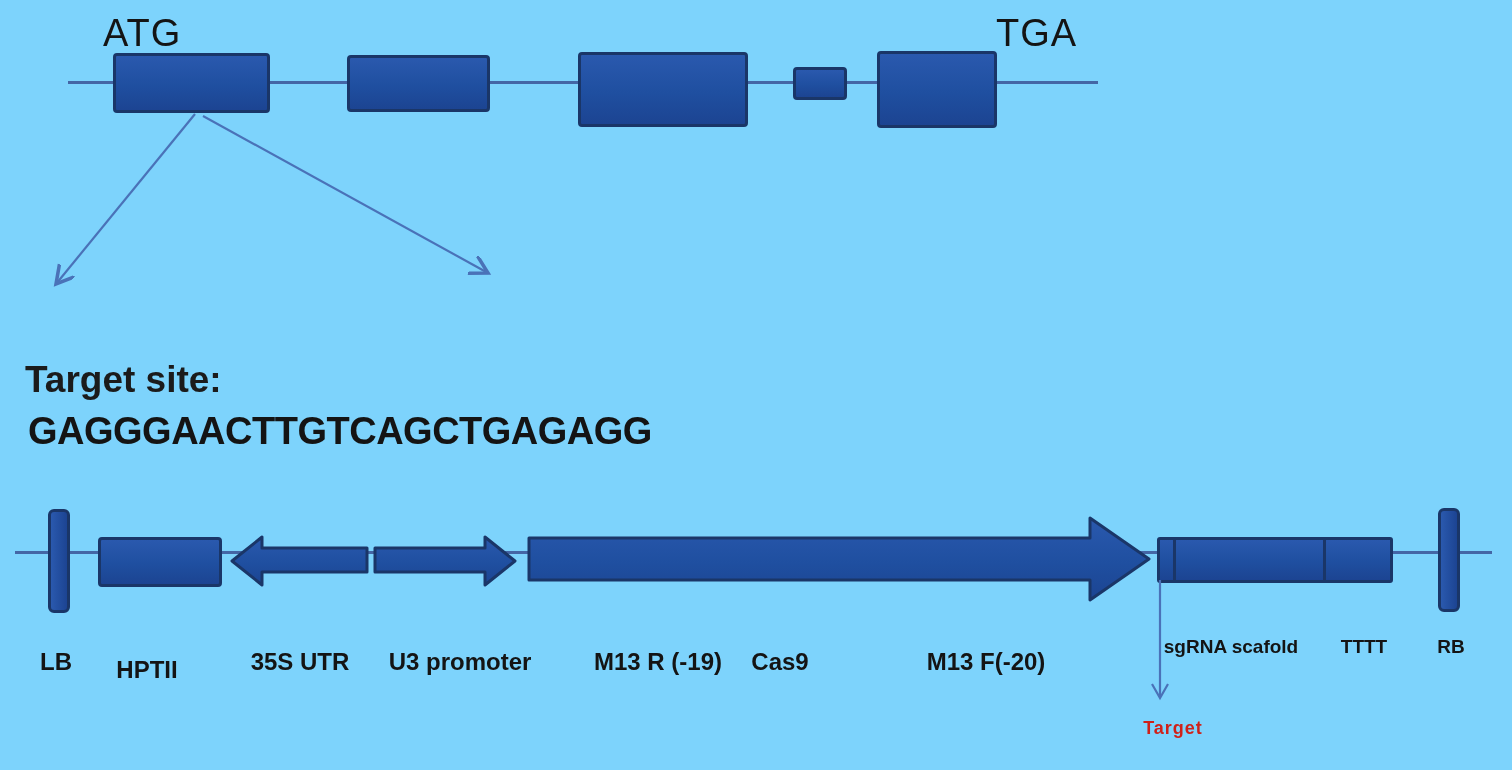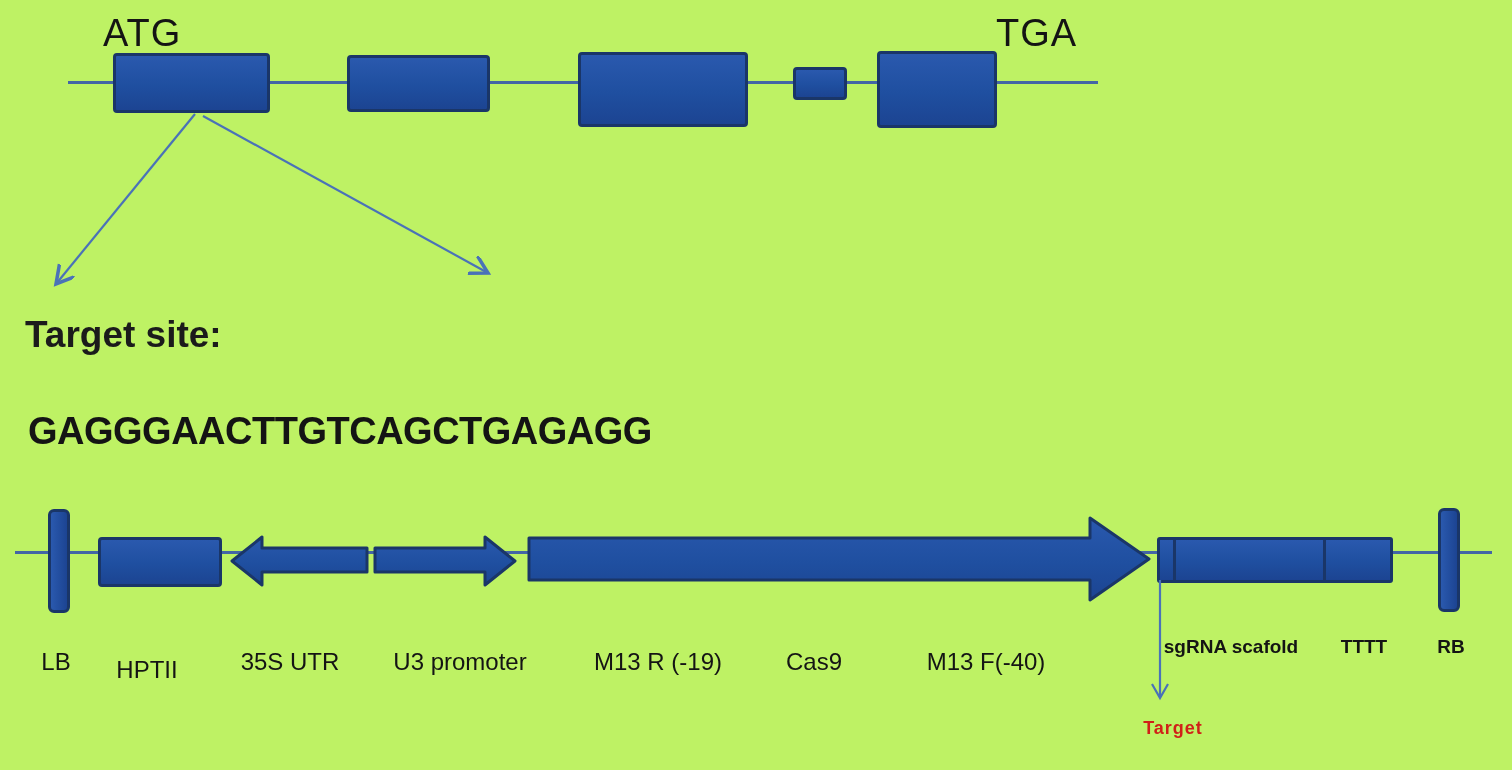--- a/index.html
+++ b/index.html
@@ -6,31 +6,31 @@
     --fill:#1f4fa0;
     --border:#1a3668;
     --connector:#4466a5;
     --annot:#4a72b8;
     --red:#d02018;
     --ink:#151515;
   }
   *{margin:0;padding:0;box-sizing:border-box;}
   html,body{width:1512px;height:770px;background:#ffffff;overflow:hidden;
     font-family:"Liberation Sans", sans-serif;color:var(--ink);}
-  .canvas{position:absolute;left:0;top:0;width:1512px;height:770px;background:#bef264;}
+  .canvas{position:absolute;left:0;top:0;width:1512px;height:770px;background:#7dd3fc;}
   .hline{position:absolute;height:3px;background:var(--connector);}
   .box{position:absolute;background:linear-gradient(180deg,#2a59ae 0%,#1f4fa0 55%,#1c4492 100%);
     border:3px solid var(--border);border-radius:4px;}
   .bar{position:absolute;background:linear-gradient(90deg,#2a59ae,#1c4492);
     border:3px solid var(--border);border-radius:6px;}
   .codon{position:absolute;font-size:38px;font-weight:400;color:#141414;letter-spacing:1px;}
-  .heading{position:absolute;font-size:37px;font-weight:600;color:#1b1b1b;}
+  .heading{position:absolute;font-size:37px;font-weight:600;color:#1b1b1b;margin-top:45px;}
   .seq{position:absolute;font-size:38px;font-weight:bold;color:#141414;letter-spacing:-0.5px;margin-top:28px;}
   .clabel{position:absolute;top:648px;transform:translateX(-50%);
-    font-size:24px;font-weight:normal;white-space:nowrap;color:#141414;}
+    font-size:24px;font-weight:bold;white-space:nowrap;color:#141414;}
   .clabel-sm{position:absolute;top:636px;transform:translateX(-50%);
     font-size:19px;font-weight:bold;white-space:nowrap;color:#141414;}
   .target-red{position:absolute;top:718px;transform:translateX(-50%);
     font-size:18px;font-weight:bold;color:var(--red);letter-spacing:1px;}
   .divider{position:absolute;top:0;bottom:0;width:3px;background:var(--border);}
   svg{position:absolute;overflow:visible;}
   .shape{fill:url(#blueGrad);stroke:var(--border);stroke-width:3;stroke-linejoin:round;}
 </style>
 </head>
 <body>
@@ -93,24 +93,24 @@
 
   <div class="bar" style="left:1438px;top:508px;width:22px;height:104px;"></div>
 
   <svg style="left:1146px;top:578px;" width="28" height="132" viewBox="0 0 28 132">
     <line x1="14" y1="2" x2="14" y2="118" stroke="#4a72b8" stroke-width="2.2"></line>
     <polyline points="6,106 14,120 22,106" fill="none" stroke="#4a72b8" stroke-width="2.2"></polyline>
   </svg>
 
   <div class="clabel" style="left:56px;">LB</div>
   <div class="clabel" style="left:147px;margin-top:8px;">HPTII</div>
-  <div class="clabel" style="left:290px;">35S UTR</div>
+  <div class="clabel" style="left:300px;">35S UTR</div>
   <div class="clabel" style="left:460px;text-align:center;">U3 promoter</div>
   <div class="clabel" style="left:658px;">M13 R (-19)</div>
-  <div class="clabel" style="left:814px;">Cas9</div>
-  <div class="clabel" style="left:986px;">M13 F(-40)</div>
+  <div class="clabel" style="left:780px;">Cas9</div>
+  <div class="clabel" style="left:986px;">M13 F(-20)</div>
   <div class="clabel-sm" style="left:1231px;">sgRNA scafold</div>
   <div class="clabel-sm" style="left:1364px;">TTTT</div>
   <div class="clabel-sm" style="left:1451px;">RB</div>
 
   <div class="target-red" style="left:1173px;">Target</div>
 
 </div>
 
 </body></html>

